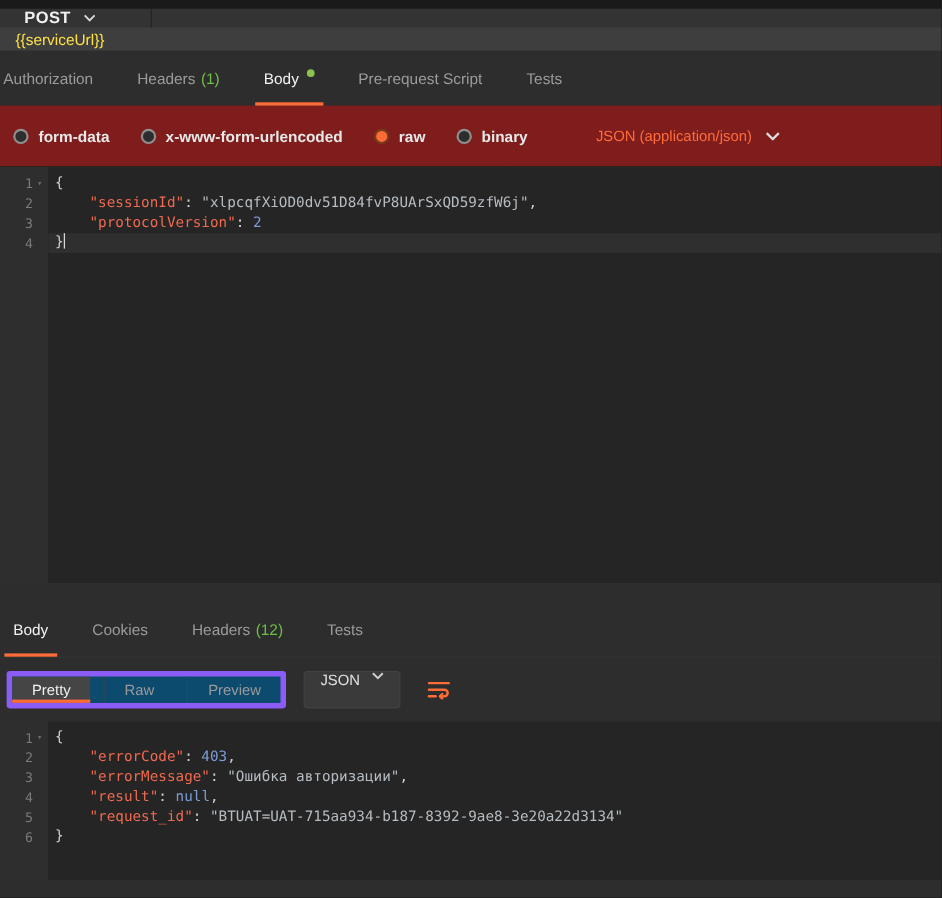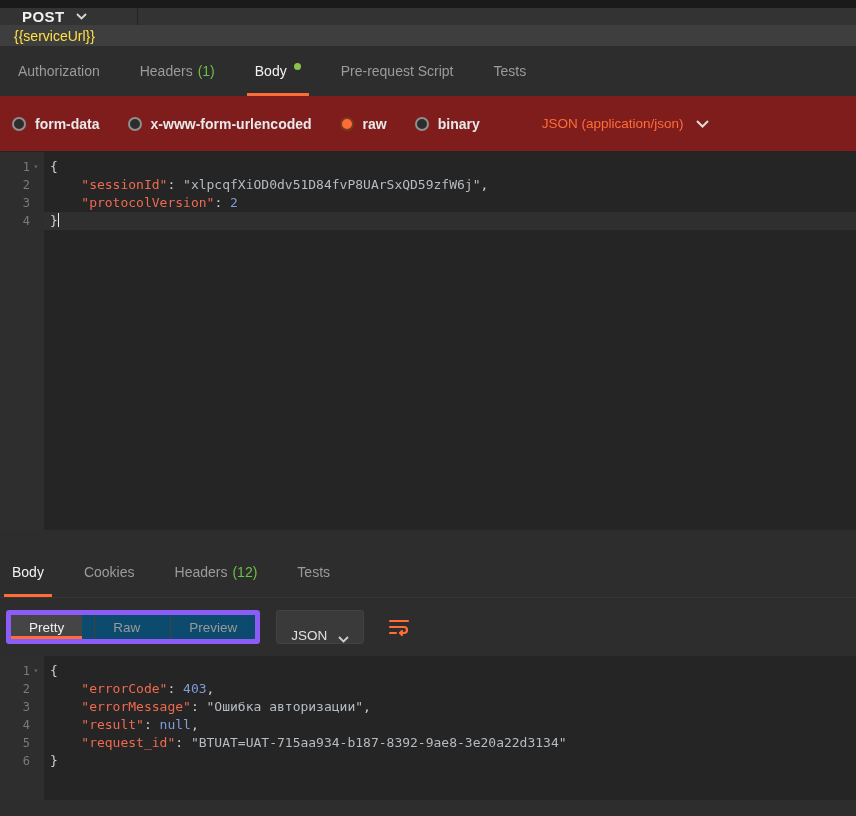--- a/index.html
+++ b/index.html
@@ -12,21 +12,21 @@
   
   .request-bar { height:38px; background:#333333; display:flex; align-items:stretch;flex-direction:column; }
   .method-select { width:138px; display:flex; align-items:center; gap:12px; padding-left:22px; border-right:1px solid #242424; cursor:pointer; }
   .method-label { font-size:15px; font-weight:700; color:#f1f1f1; letter-spacing:.4px; }
   .url-field { flex:1; background:#3e3e3e; display:flex; align-items:center; padding:0 14px; font-size:14px; cursor:text; overflow:hidden; white-space:nowrap; }
   .url-var { color:#fde047; }
   .url-rest { color:#ccd0d3; }
 
   
   .tabs { display:flex; align-items:stretch; background:#2d2d2d; }
-  .req-tabs { height:50px; padding-left:16px; }
+  .req-tabs { height:50px; padding-left:1px; }
   .tab { display:flex; align-items:center; padding:0 20px; font-size:14px; color:#9b9b9b; position:relative; cursor:pointer; white-space:nowrap; }
   .req-tabs .tab:first-child { padding-left:2px; }
   .tab .count { color:#6cbf47; margin-left:5px; }
   .tab.active { color:#f2f2f2; }
   .tab.active::after { content:""; position:absolute; left:12px; right:12px; bottom:0; height:3px; background:#ff6c37; }
   .tab:first-child.active::after { left:0; }
   .status-dot { width:7px; height:7px; border-radius:50%; background:#8bc34a; margin-left:7px; transform:translateY(-5px); }
 
   
   .body-type-row { height:56px; display:flex; align-items:center; padding-left:12px; background:#7f1d1d; border-bottom:1px solid #242424; }
@@ -56,21 +56,21 @@
   
   .resp-tabs { height:68px; padding-top:16px; padding-left:4px; border-bottom:1px solid #363636; }
   .resp-tabs .tab:first-child { padding-left:8px; }
 
   .resp-toolbar { height:58px; display:flex; align-items:center; padding-left:6px; background:#2d2d2d; }
   .segmented { display:flex; height:34px; background:#0c4a6e; border:5px solid #8b5cf6; border-radius:3px; overflow:hidden;gap:12px; }
   .segment { display:flex; align-items:center; padding:0 18px; color:#9a9a9a; font-size:13.5px; position:relative; cursor:pointer; }
   .segment + .segment { border-left:1px solid #424242; }
   .segment.active { background:#454545; color:#f0f0f0; }
   .segment.active::after { content:""; position:absolute; left:0; right:0; bottom:0; height:3px; background:#ff6c37; }
-  .format-dropdown { display:flex; align-items:flex-end; gap:11px; height:34px; padding:0 14px; margin-left:16px; background:#3a3a3a; border:1px solid #424242; border-radius:3px; color:#e0e0e0; font-size:13.5px; cursor:pointer; }
+  .format-dropdown { display:flex; align-items:flex-start; gap:11px; height:34px; padding:0 14px; margin-left:16px; background:#3a3a3a; border:1px solid #424242; border-radius:3px; color:#e0e0e0; font-size:13.5px; cursor:pointer; }
   .wrap-btn { margin-left:18px; width:34px; height:34px; display:flex; align-items:center; justify-content:center; cursor:pointer; background:transparent; border:none; }
 </style>
 </head>
 <body>
 
 <div class="app">
   <div class="top-strip"></div>
 
   <div class="request-bar">
     <div class="method-select">

